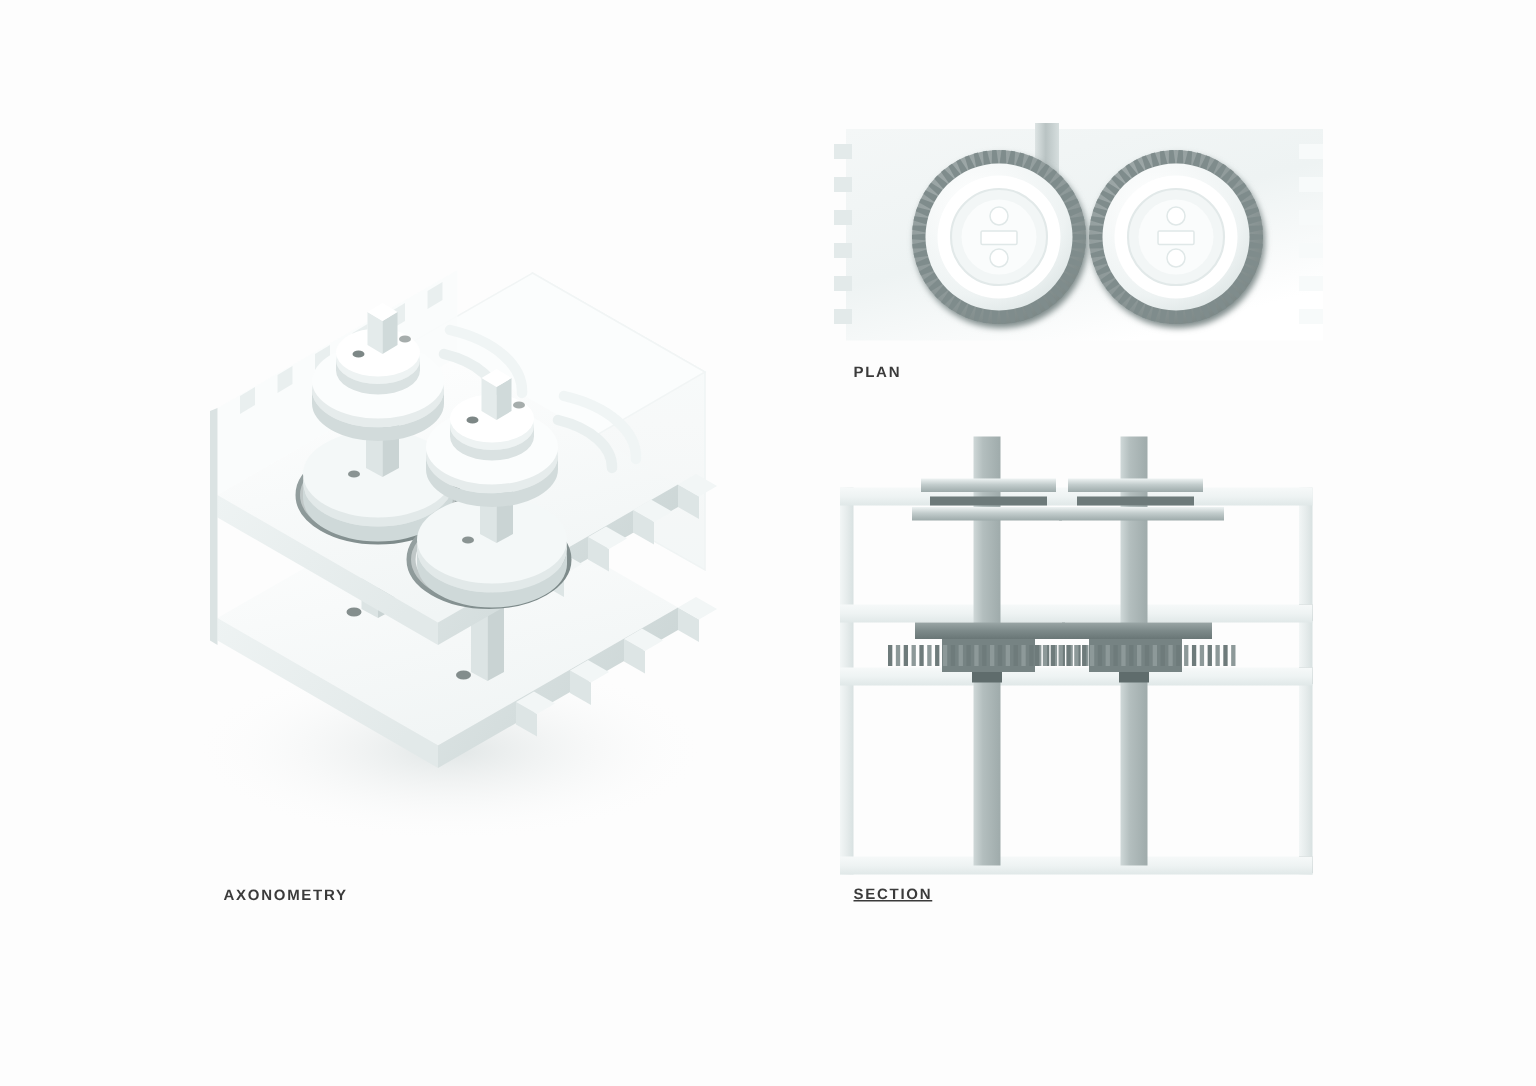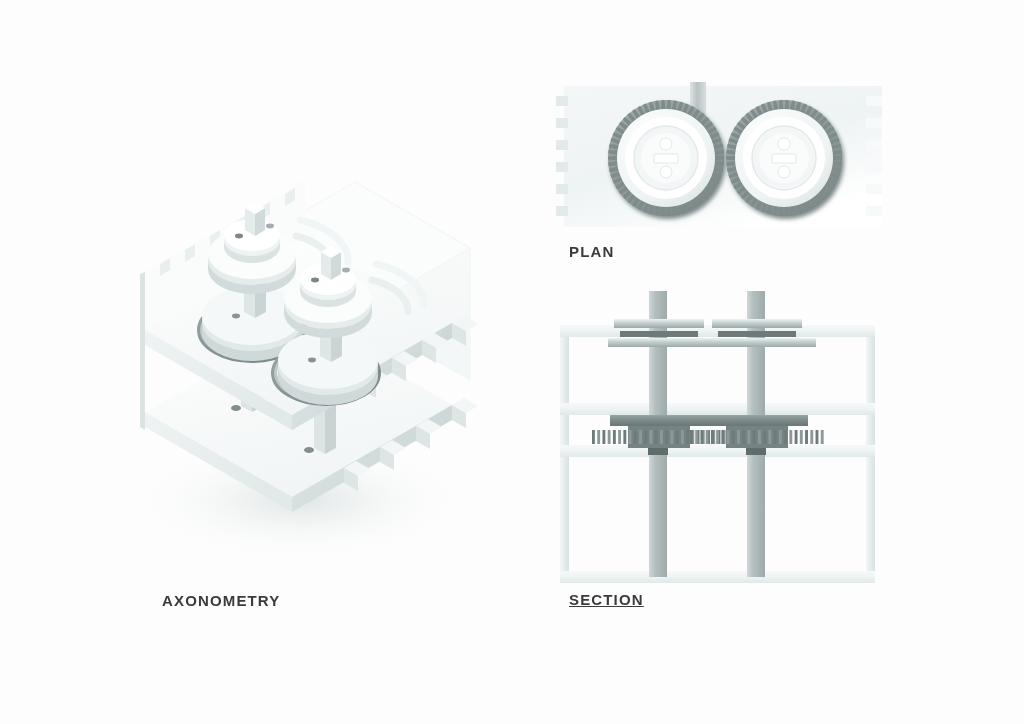--- a/index.html
+++ b/index.html
@@ -14,27 +14,27 @@
     position: relative;
     width: 1024px;
     height: 724px;
     background: #fdfdfd;
     overflow: hidden;
   }
   
   .caption {
     position: absolute;
     font-family: "Liberation Sans", sans-serif;
-    font-size: 15px;
+    font-size: 10px;
     font-weight: bold;
     letter-spacing: 1.15px;
     color: #3b3b3b;
     white-space: nowrap;
   }
-  #cap-axo { left: 162px; top: 592px; }
+  #cap-axo { left: 149px; top: 592px; }
   #cap-plan { left: 569px; top: 243px; }
   #cap-sec  { left: 569px; top: 591px; text-decoration: underline; }
 
   
   .view { position: absolute; }
   #view-axo  { left: 100px; top: 140px; width: 400px; height: 420px; }
   #view-plan { left: 556px; top: 82px;  width: 336px; height: 155px; }
   #view-sec  { left: 552px; top: 285px; width: 340px; height: 300px; }
 
   svg { display: block; overflow: visible; }

